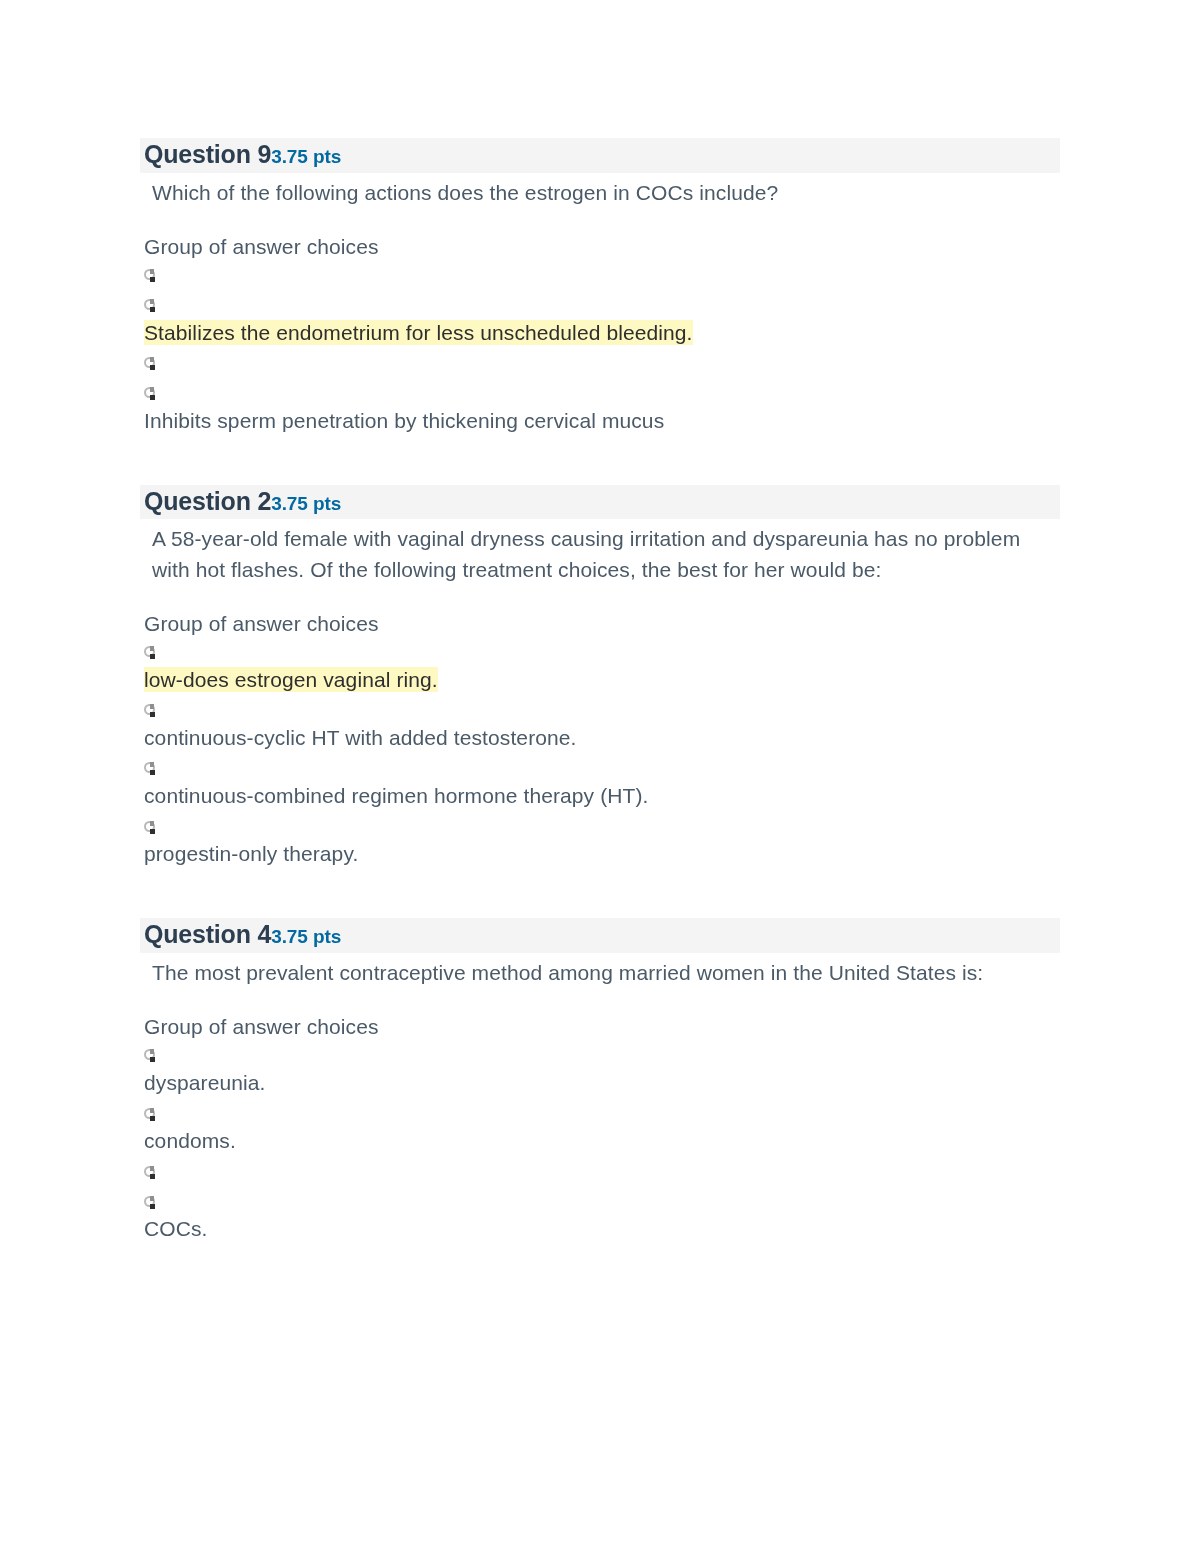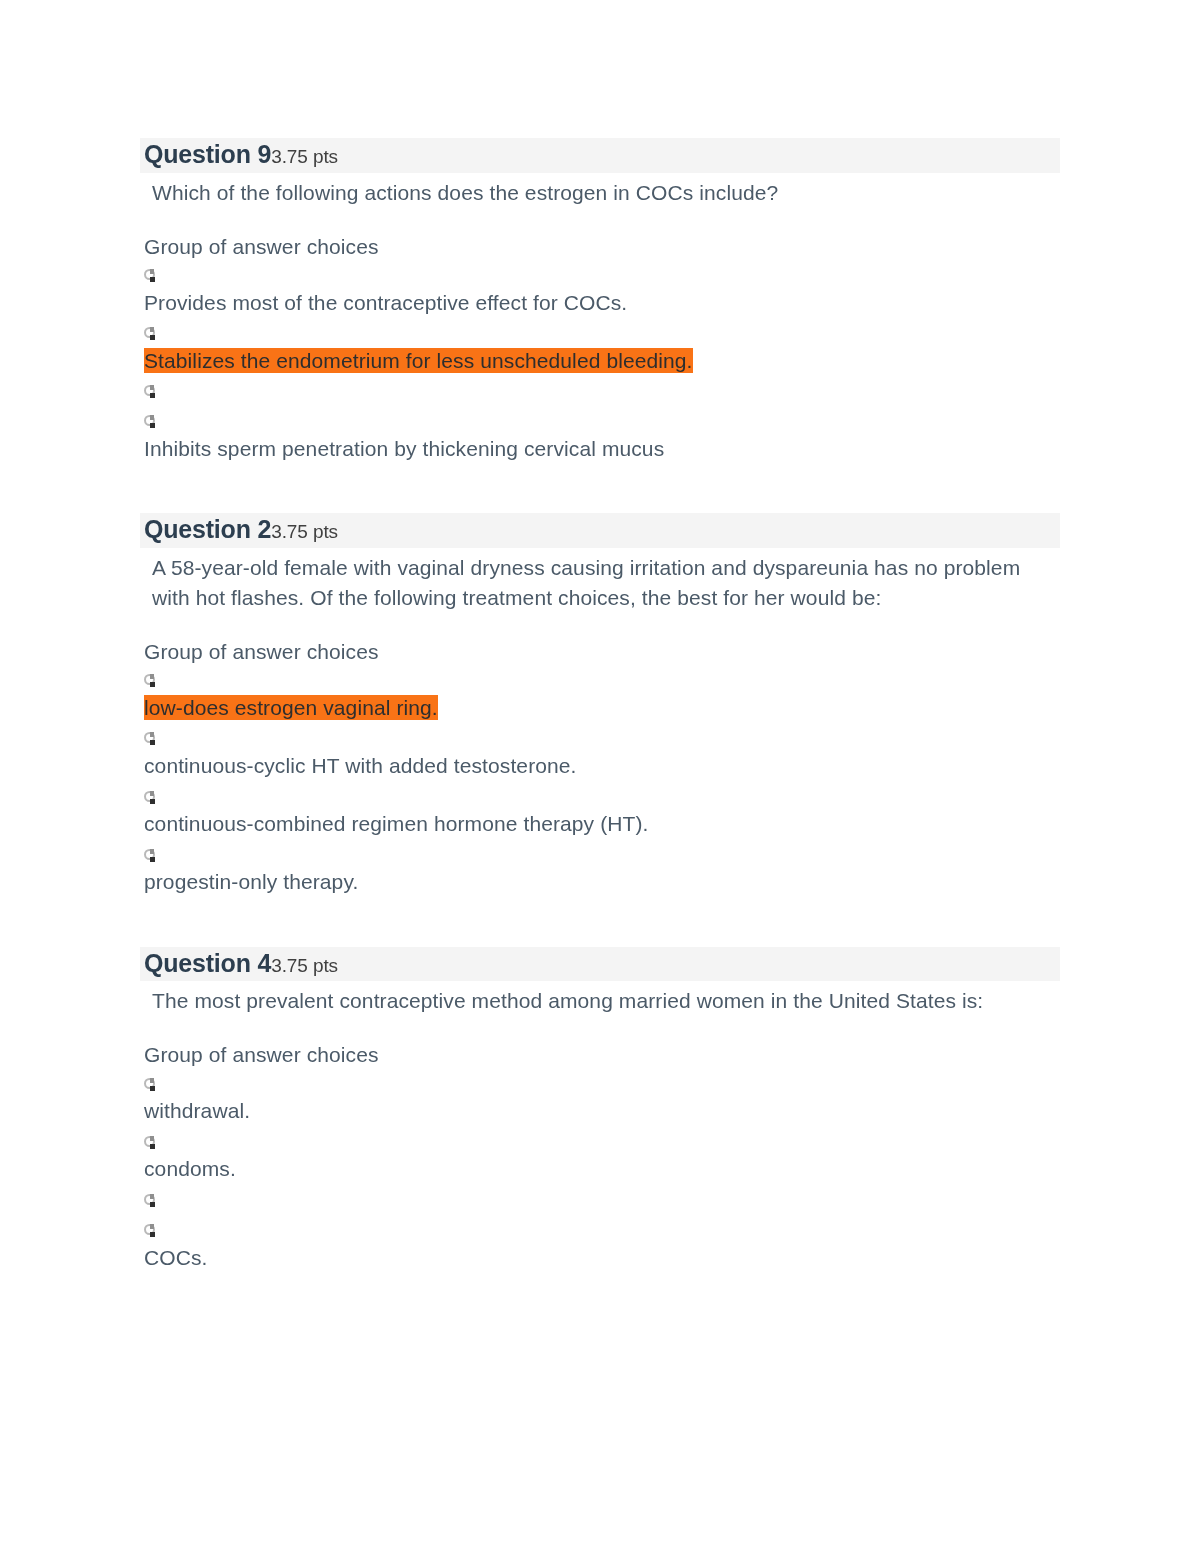--- a/index.html
+++ b/index.html
@@ -38,22 +38,22 @@
     white-space: nowrap;
   }
   .q-header .q-title {
     font-size: 25px;
     font-weight: bold;
     color: #2c3e4f;
     letter-spacing: -0.2px;
   }
   .q-header .q-points {
     font-size: 19px;
-    font-weight: normal;
-    color: #404040;
+    font-weight: bold;
+    color: #0369a1;
     letter-spacing: -0.1px;
   }
   .q-text {
     font-size: 21px;
     color: #4b5a68;
     line-height: 1.44;
     margin: 5px 0 0 12px;
     max-width: 910px;
     letter-spacing: 0.1px;
   }
@@ -110,40 +110,39 @@
   }
   .choice-text {
     font-size: 21px;
     color: #4b5a68;
     line-height: 1.34;
     margin: 0 0 0 4px;
     letter-spacing: 0.1px;
     display: block;
   }
   .choice-text .hl {
-    background: #f97316;
+    background: #fef9c3;
     color: #2e2e2e;
     padding: 1px 0;
     box-decoration-break: clone;
     -webkit-box-decoration-break: clone;
   }
 </style>
 </head>
 <body>
 
 <div class="page">
   <div id="questions-root">
       <div class="question-block">
         <div class="q-header"><span class="q-title">Question 9</span><span class="q-points">3.75 pts</span></div>
         <div class="q-text">Which of the following actions does the estrogen in COCs include?</div>
         <div class="group-label">Group of answer choices</div>
         <ul class="choices">
           <li class="choice">
             <span class="radio-row"><span class="radio"></span></span>
-            <span class="choice-text">Provides most of the contraceptive effect for COCs.</span>
           </li>
           <li class="choice">
             <span class="radio-row"><span class="radio"></span></span>
             <span class="choice-text"><span class="hl">Stabilizes the endometrium for less unscheduled bleeding.</span></span>
           </li>
           <li class="choice">
             <span class="radio-row"><span class="radio"></span></span>
           </li>
           <li class="choice">
             <span class="radio-row"><span class="radio"></span></span>
@@ -174,21 +173,21 @@
           </li>
         </ul>
       </div>
       <div class="question-block">
         <div class="q-header"><span class="q-title">Question 4</span><span class="q-points">3.75 pts</span></div>
         <div class="q-text">The most prevalent contraceptive method among married women in the United States is:</div>
         <div class="group-label">Group of answer choices</div>
         <ul class="choices">
           <li class="choice">
             <span class="radio-row"><span class="radio"></span></span>
-            <span class="choice-text">withdrawal.</span>
+            <span class="choice-text">dyspareunia.</span>
           </li>
           <li class="choice">
             <span class="radio-row"><span class="radio"></span></span>
             <span class="choice-text">condoms.</span>
           </li>
           <li class="choice">
             <span class="radio-row"><span class="radio"></span></span>
           </li>
           <li class="choice">
             <span class="radio-row"><span class="radio"></span></span>

